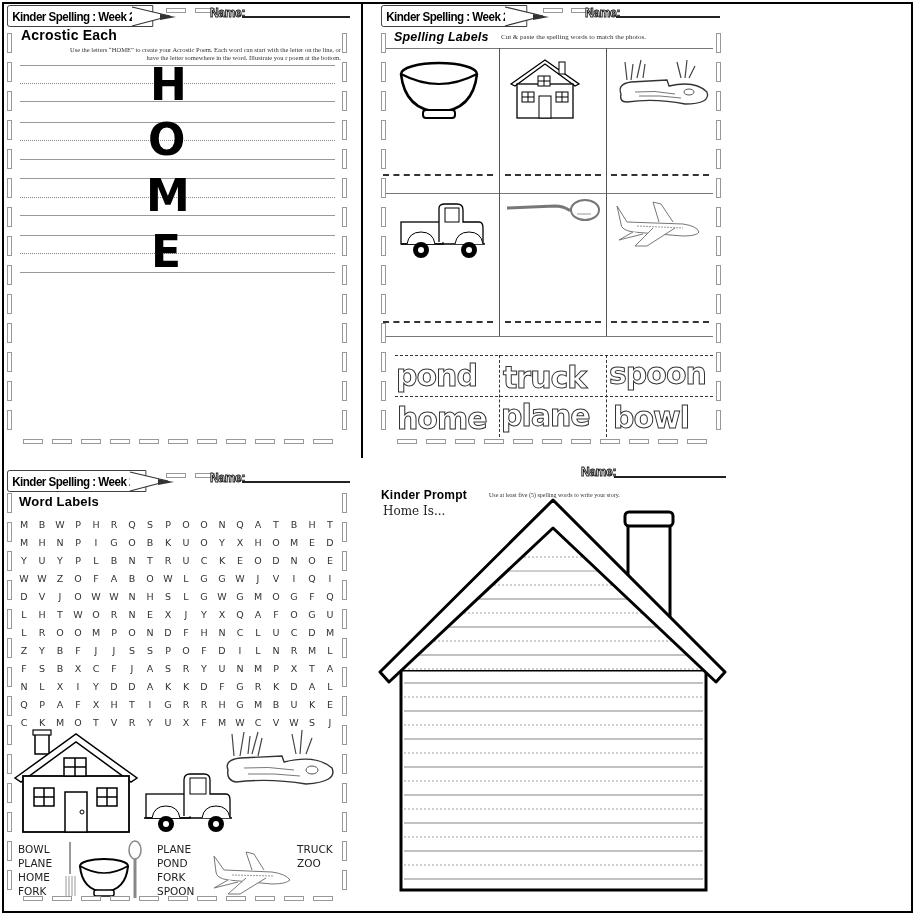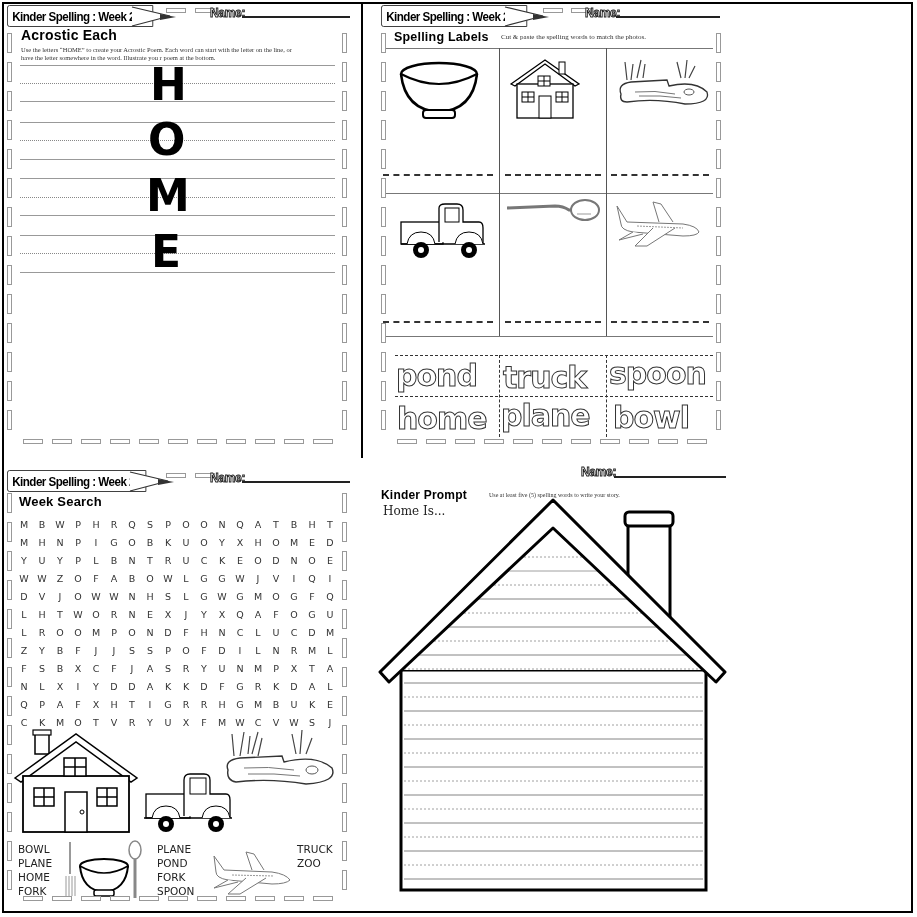--- a/index.html
+++ b/index.html
@@ -10,21 +10,21 @@
   .page { position: absolute; }
   .pencil { position: absolute; height: 22px; border: 1.5px solid #333; border-radius: 3px 0 0 3px; background: #fff;
     font-family: "Liberation Sans", sans-serif; font-weight: bold; font-size: 13.5px; letter-spacing: -0.6px;
     display: flex; align-items: center; padding-left: 5px; transform: scaleX(0.86); transform-origin: left center; }
   .name-label { position: absolute; font-weight: bold; font-size: 12px; color: #fff;
     -webkit-text-stroke: 0.9px #222; letter-spacing: -0.3px; }
   .name-line { position: absolute; height: 1.5px; background: #222; }
   .edge-tab { position: absolute; width: 5px; height: 20px; border: 1px solid #999; background: #fff; }
   .edge-tab-h { position: absolute; width: 20px; height: 5px; border: 1px solid #999; background: #fff; }
   .title { position: absolute; font-weight: bold; font-size: 14px; letter-spacing: 0.2px; }
-  .instr { position: absolute; font-family: "Liberation Serif", serif; font-size: 6.5px; color: #333; line-height: 8px; }
+  .instr { position: absolute; font-family: "Liberation Serif", serif; font-size: 6.5px; color: #333; line-height: 8px; text-align: right; }
   .hline { position: absolute; height: 1px; background: #999; }
   .dotline { position: absolute; height: 0; border-top: 1px dotted #888; }
   .big-letter { position: absolute; font-family: "DejaVu Sans", sans-serif; font-weight: bold; font-size: 44px; line-height: 44px; }
   .dash-line { position: absolute; height: 0; border-top: 2px dashed #333; }
   .outline-word { position: absolute; font-family: "DejaVu Sans", sans-serif; font-weight: bold; font-size: 30px;
     color: #fff; -webkit-text-stroke: 1px #333; letter-spacing: -1px; line-height: 32px; }
   .ws-row { position: absolute; left: 18px; width: 318px; display: flex; justify-content: space-between;
     font-family: "DejaVu Sans", sans-serif; font-size: 9.5px; color: #333; }
   .ws-row span { width: 12px; text-align: center; }
   .wordlist { position: absolute; font-family: "DejaVu Sans", sans-serif; font-size: 10.5px; line-height: 14px; color: #222; }
@@ -123,21 +123,21 @@
   </div>
   <svg style="left:140px;top:6px;" width="50" height="22">
     <path d="M2 1 L40 10 L2 20" fill="#fff" stroke="#333" stroke-width="1.2"></path>
     <path d="M30 8 L46 11 L30 14 Z" fill="#333"></path>
   </svg>
   <div class="edge-tab-h" style="left:180px;top:8px;"></div>
   <div class="edge-tab-h" style="left:208px;top:8px;"></div>
   <div class="name-label" style="left:222px;top:6px;">Name:</div>
   <div class="name-line" style="left:253px;top:16px;width:104px;"></div>
 
-  <div class="title" style="left:31px;top:30px;font-size:12.5px;">Spelling Labels</div>
+  <div class="title" style="left:31px;top:30px;font-size:12.5px;font-style:italic;">Spelling Labels</div>
   <div class="instr" style="left:138px;top:33px;font-size:7px;">Cut &amp; paste the spelling words to match the photos.</div>
 
   <div class="hline" style="left:20px;top:48px;width:330px;background:#777;"></div>
   <div class="hline" style="left:20px;top:193px;width:330px;background:#777;"></div>
   <div class="hline" style="left:20px;top:336px;width:330px;background:#777;"></div>
   <div style="position:absolute;left:136px;top:48px;width:1px;height:288px;background:#555;"></div>
   <div style="position:absolute;left:243px;top:48px;width:1px;height:288px;background:#555;"></div>
 
   <svg style="left:36px;top:60px;" width="80" height="62">
     <ellipse cx="40" cy="14" rx="38" ry="11" fill="#fff" stroke="#000" stroke-width="2.5"></ellipse>
@@ -261,21 +261,21 @@
   </div>
   <svg style="left:128px;top:11px;" width="50" height="22">
     <path d="M2 1 L40 10 L2 20" fill="#fff" stroke="#333" stroke-width="1.2"></path>
     <path d="M30 8 L46 11 L30 14 Z" fill="#333"></path>
   </svg>
   <div class="edge-tab-h" style="left:166px;top:13px;"></div>
   <div class="edge-tab-h" style="left:195px;top:13px;"></div>
   <div class="name-label" style="left:210px;top:11px;">Name:</div>
   <div class="name-line" style="left:242px;top:21px;width:108px;"></div>
 
-  <div class="title" style="left:19px;top:34px;font-size:13px;">Week Search</div>
+  <div class="title" style="left:19px;top:34px;font-size:13px;">Word Labels</div>
 
   <div>
     <div class="ws-row" style="top:59px;">
         <span>M</span>
         <span>B</span>
         <span>W</span>
         <span>P</span>
         <span>H</span>
         <span>R</span>
         <span>Q</span>

